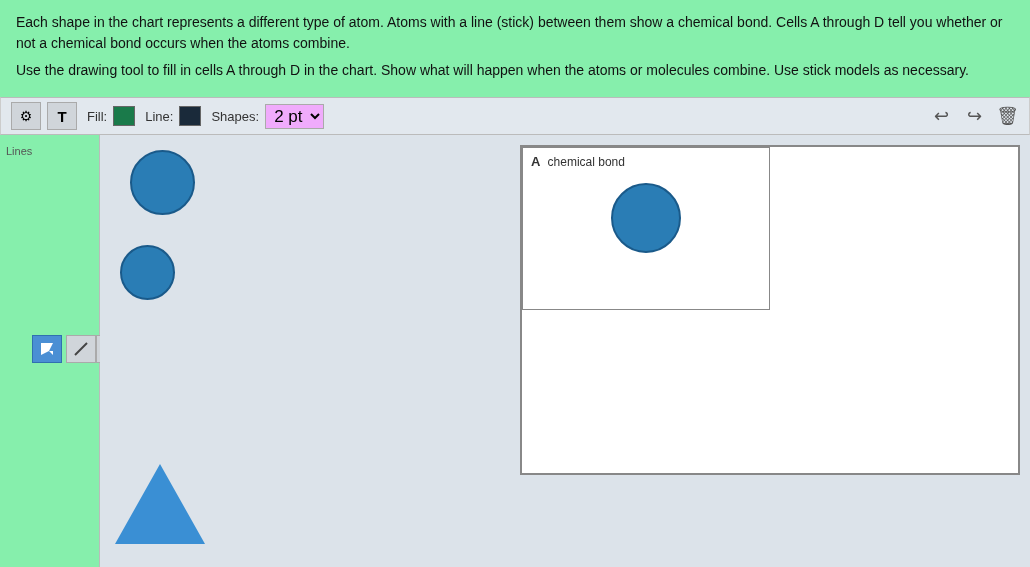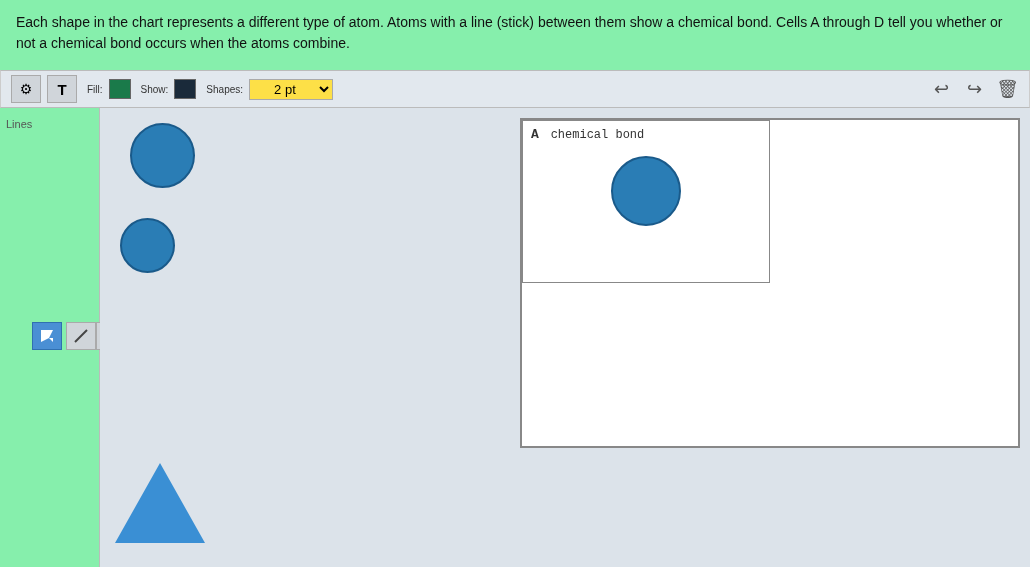--- a/index.html
+++ b/index.html
@@ -29,42 +29,42 @@
       gap: 10px;
       height: 38px;
       margin: 0 0 0 0;
     }
     .toolbar-group {
       display: flex;
       align-items: center;
       gap: 6px;
     }
     .toolbar-label {
-      font-size: 10px;
+      font-size: 13px;
       color: #333;
     }
     .color-swatch {
       width: 22px;
       height: 20px;
       background: #1a7a4a;
       border: 1px solid #666;
       display: inline-block;
     }
     .color-swatch-dark {
       width: 22px;
       height: 20px;
       background: #1a2a3a;
       border: 1px solid #666;
       display: inline-block;
     }
     .width-select {
-      font-size: 13px;
-      padding: 1px 20px;
+      font-size: 17px;
+      padding: 1px 4px;
       border: 1px solid #aaa;
-      background: #fde047;
+      background: #f0abfc;
     }
     .toolbar-spacer { flex: 1; }
     .toolbar-btn {
       background: none;
       border: none;
       cursor: pointer;
       font-size: 18px;
       color: #555;
       padding: 2px 4px;
     }
@@ -114,21 +114,20 @@
     .shapes-row {
       display: flex;
       gap: 4px;
       margin-bottom: 3px;
       align-items: center;
     }
     .drawing-canvas {
       flex: 1;
       position: relative;
       overflow: hidden;
-      font-family: Liberation Mono, monospace;
     }
     
     .chart-grid {
       position: absolute;
       right: 10px;
       top: 10px;
       width: 500px;
       height: 330px;
       border: 2px solid #888;
       background: white;
@@ -197,36 +196,37 @@
       border-top: 1px solid #bbb;
     }
   </style>
 </head>
 <body>
 
 <div class="overall-wrapper">
 
   <div class="instructions">
     <p>Each shape in the chart represents a different type of atom. Atoms with a line (stick) between them show a chemical bond. Cells A through D tell you whether or not a chemical bond occurs when the atoms combine.</p>
+    <p>Use the drawing tool to fill in cells A through D in the chart. Show what will happen when the atoms or molecules combine. Use stick models as necessary.</p>
   </div>
 
   <div class="toolbar toolbar-wrapper">
 
     <div class="toolbar-group">
       <div class="tool-icon" style="font-size:14px;">⚙</div>
       <div class="tool-icon" style="font-weight:bold; font-size:15px;">T</div>
     </div>
 
     <div class="toolbar-group">
       <span class="toolbar-label">Fill:</span>
       <div class="color-swatch"></div>
     </div>
 
     <div class="toolbar-group">
-      <span class="toolbar-label">Show:</span>
+      <span class="toolbar-label">Line:</span>
       <div class="color-swatch-dark"></div>
     </div>
 
     <div class="toolbar-group">
       <span class="toolbar-label">Shapes:</span>
       <select class="width-select">
         <option>2 pt</option>
         <option>1 pt</option>
         <option>3 pt</option>
         <option>4 pt</option>

